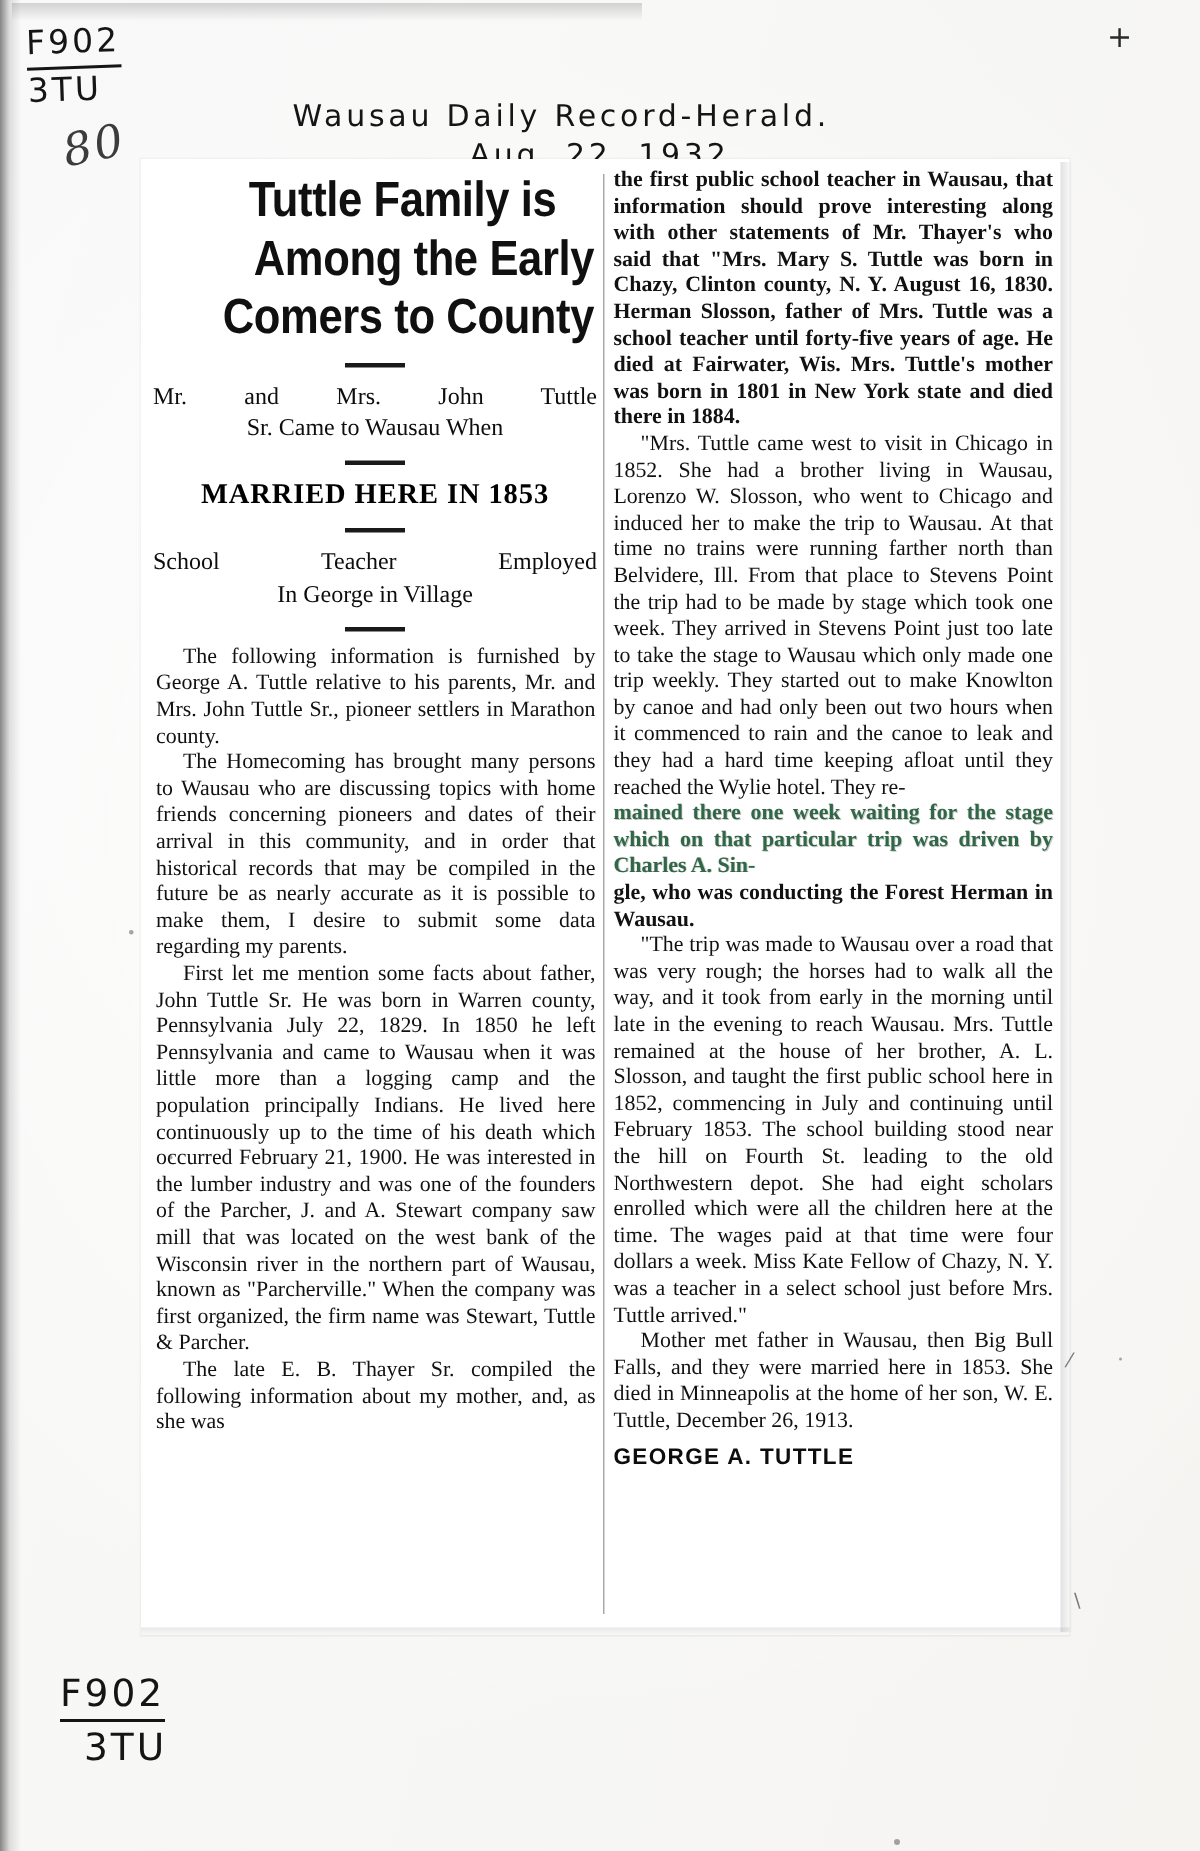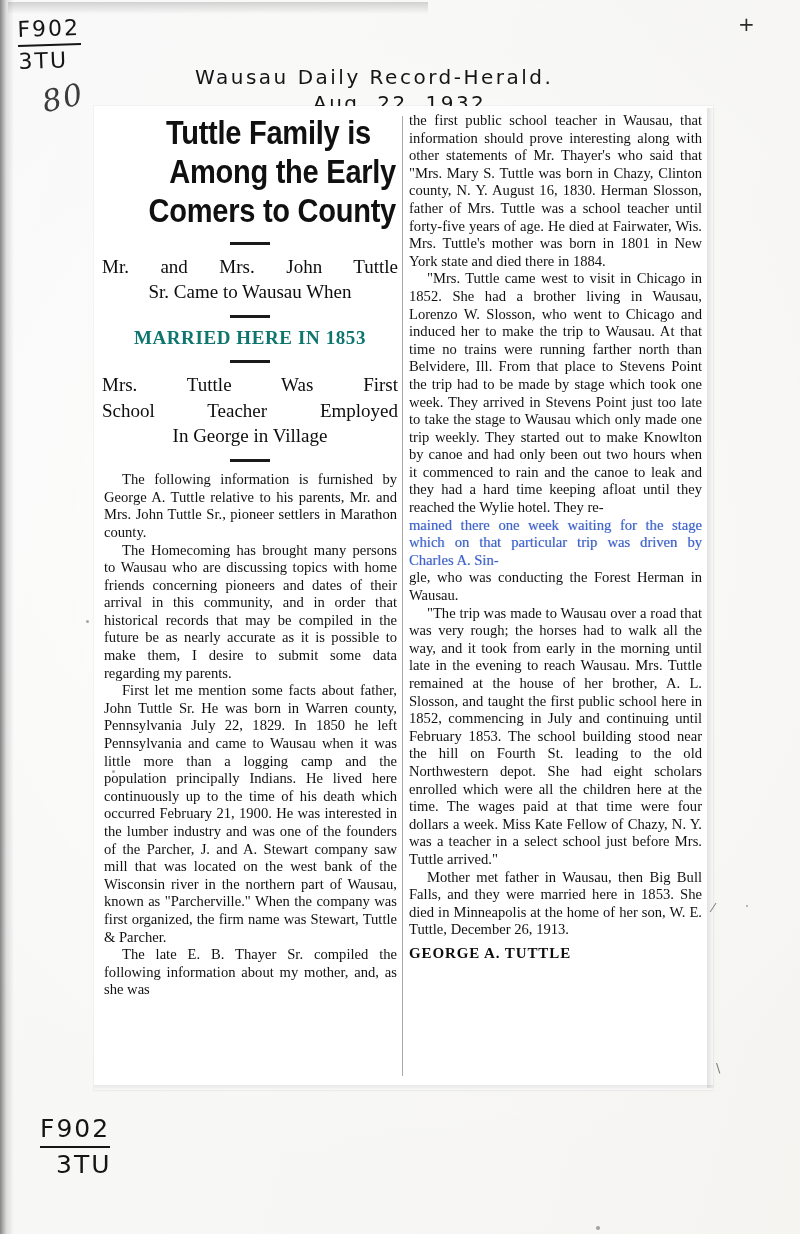--- a/index.html
+++ b/index.html
@@ -107,72 +107,72 @@
 
   .rule-short {
     width: 40px;
     height: 3px;
     background: #1a1a1a;
     margin: 11px auto 9px auto;
   }
 
   .deck {
     font-family: "Liberation Serif", serif;
-    font-size: 19px;
+    font-size: 16px;
     line-height: 1.33;
     color: #0d0d0d;
     text-align: center;
     margin: 0 2px;
   }
   .deck div { white-space: nowrap; }
   .deck.justify div:not(:last-child) {
     text-align: justify;
     text-align-last: justify;
   }
 
   .caps-head {
     font-family: "Liberation Serif", serif;
     font-weight: bold;
     font-size: 19px;
     letter-spacing: 0.6px;
     text-align: center;
-    color: #0f766e;
+    color: #000000;
     margin: 0 2px;
     white-space: nowrap;
   }
 
   
   .body {
     font-family: "Liberation Serif", serif;
     font-size: 14.6px;
     line-height: 17.6px;
     color: #111111;
     text-align: justify;
     text-align-last: left;
     margin: 0 3px 0 4px;
     hyphens: none;
   }
   .body p {
     margin: 0;
     text-indent: 18px;
   }
-  .body p.cont { text-indent: 0; }
+  .body p.cont { text-indent: 0; font-weight: bold; }
   .byline {
-    font-family: Liberation Serif, serif;
+    font-family: Liberation Sans, sans-serif;
     font-weight: bold;
     font-size: 15px;
     letter-spacing: 0.9px;
     text-align: center;
     margin-top: 6px;
     color: #0d0d0d;
   }
 
   
   .smudge {
-    color: #1d4ed8;
+    color: #14532d;
     opacity: 0.88;
     text-shadow: 0.6px 0.4px 0 rgba(0,0,0,0.25), -0.5px 0.3px 0 rgba(0,0,0,0.12);
   }
 
   
   .hand {
     position: absolute;
     font-family: "DejaVu Sans", sans-serif;
     color: #151515;
     letter-spacing: 2px;
@@ -287,21 +287,20 @@
           <div>Sr. Came to Wausau When</div>
         </div>
 
         <div class="rule-short"></div>
 
         <div class="caps-head">MARRIED HERE IN 1853</div>
 
         <div class="rule-short"></div>
 
         <div class="deck justify">
-          <div>Mrs.  Tuttle  Was  First</div>
           <div>School Teacher Employed</div>
           <div>In George in Village</div>
         </div>
 
         <div class="rule-short"></div>
 
         <div class="body">
           <p>The following information is furnished by George A. Tuttle relative to his parents, Mr. and Mrs. John Tuttle Sr., pioneer settlers in Marathon county.</p>
           <p>The Homecoming has brought many persons to Wausau who are discussing topics with home friends concerning pioneers and dates of their arrival in this community, and in order that historical records that may be compiled in the future be as nearly accurate as it is possible to make them, I desire to submit some data regarding my parents.</p>
           <p>First let me mention some facts about father, John Tuttle Sr. He was born in Warren county, Pennsylvania July 22, 1829. In 1850 he left Pennsylvania and came to Wausau when it was little more than a logging camp and the population principally Indians. He lived here continuously up to the time of his death which occurred February 21, 1900. He was interested in the lumber industry and was one of the founders of the Parcher, J. and A. Stewart company saw mill that was located on the west bank of the Wisconsin river in the northern part of Wausau, known as "Parcherville." When the company was first organized, the firm name was Stewart, Tuttle &amp; Parcher.</p>

